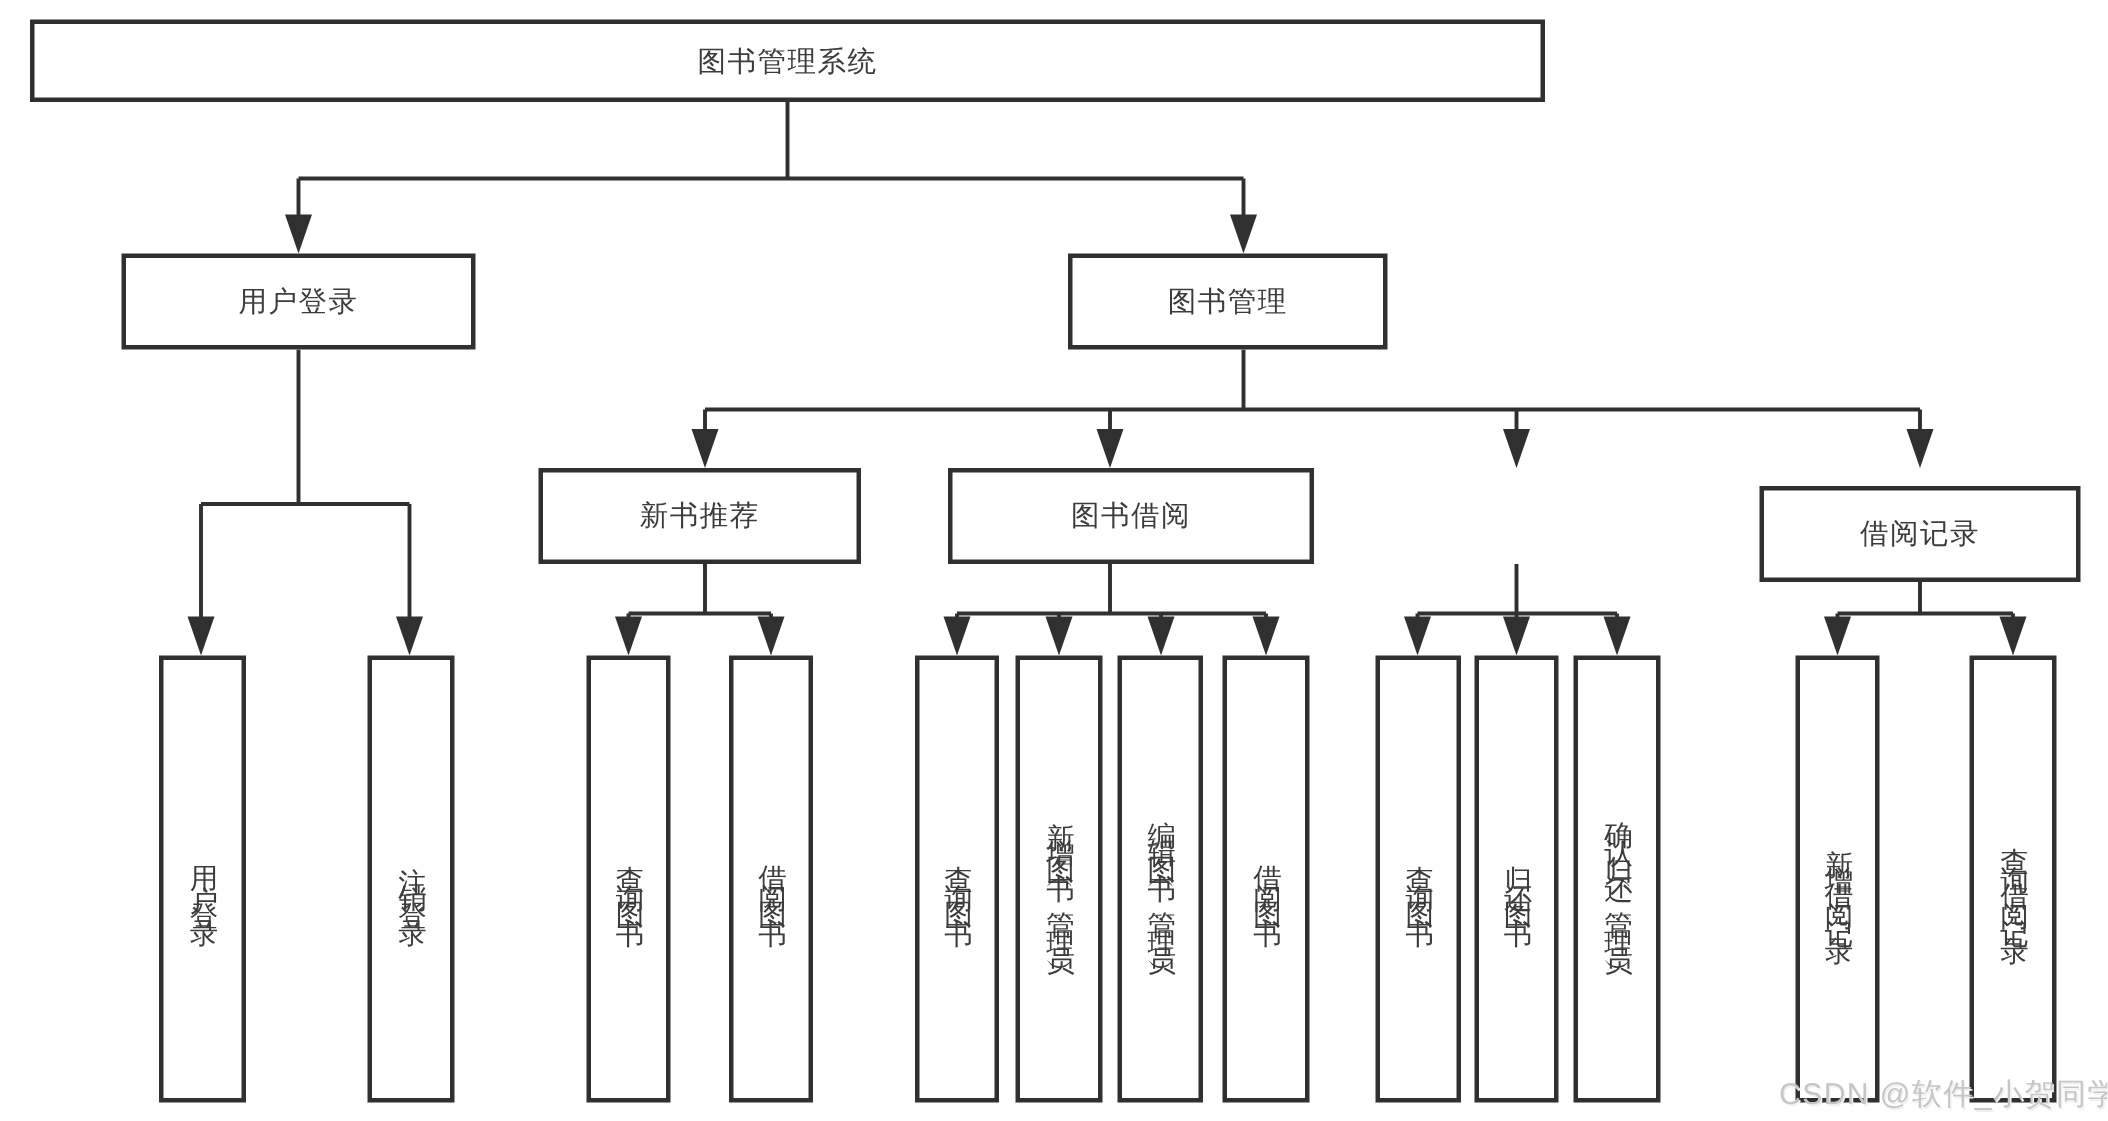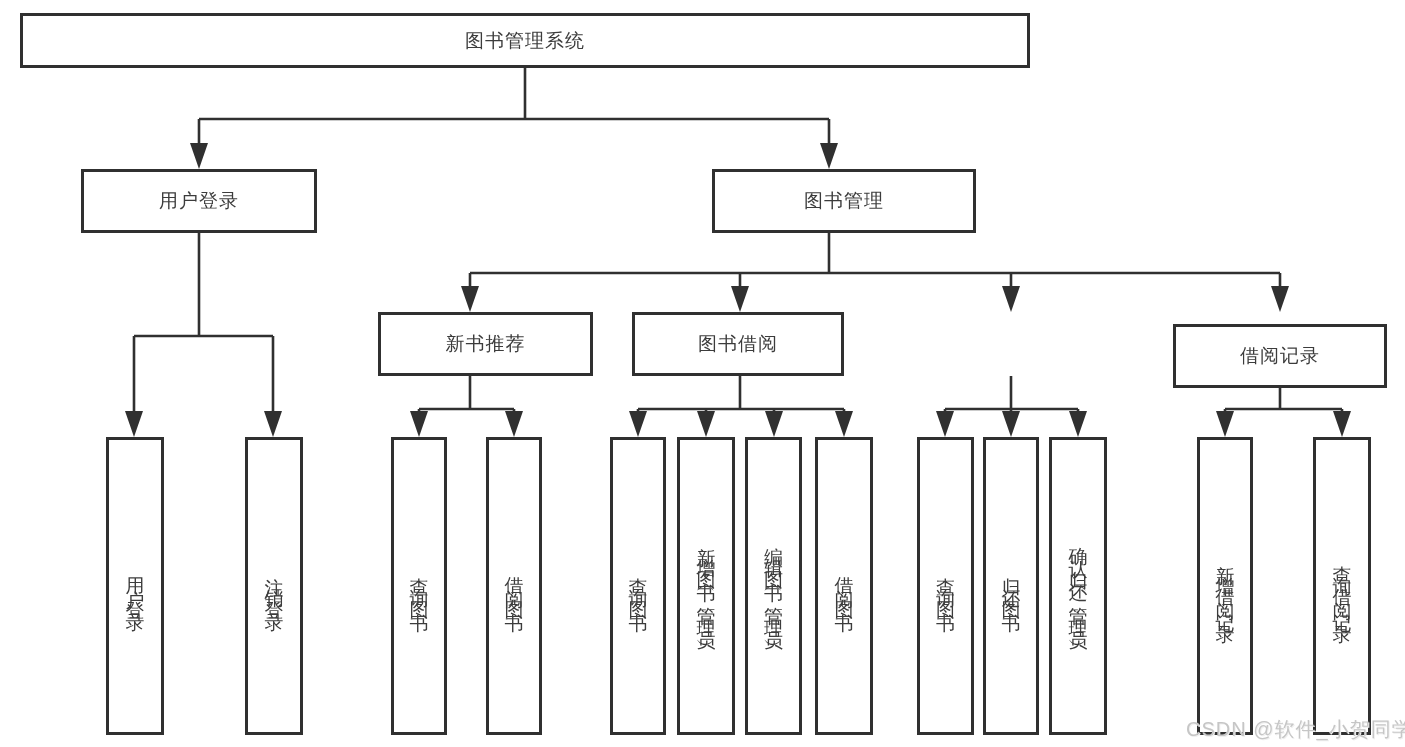--- a/index.html
+++ b/index.html
@@ -81,28 +81,28 @@
     </g>
   </svg>
 
   <div class="box root">
     <span>图书管理系统</span>
   </div>
 
   <div class="box lvl2" style="left:81px;top:169px;width:236px;">
     <span>用户登录</span>
   </div>
-  <div class="box lvl2" style="left:712px;top:169px;width:264px;">
+  <div class="box lvl2" style="left:712px;top:169px;width:213px;">
     <span>图书管理</span>
   </div>
 
-  <div class="box lvl3" style="left:378px;top:312px;width:215px;">
+  <div class="box lvl3" style="left:359px;top:312px;width:215px;">
     <span>新书推荐</span>
   </div>
-  <div class="box lvl3" style="left:632px;top:312px;width:212px;">
+  <div class="box lvl3" style="left:632px;top:312px;width:244px;">
     <span>图书借阅</span>
   </div>
   <div class="box lvl3" style="left:1173px;top:324px;width:214px;">
     <span>借阅记录</span>
   </div>
 
   <div class="box leaf" style="left:106px;width:58px;">
     <span>用户登录</span>
   </div>
   <div class="box leaf" style="left:245px;width:58px;">

